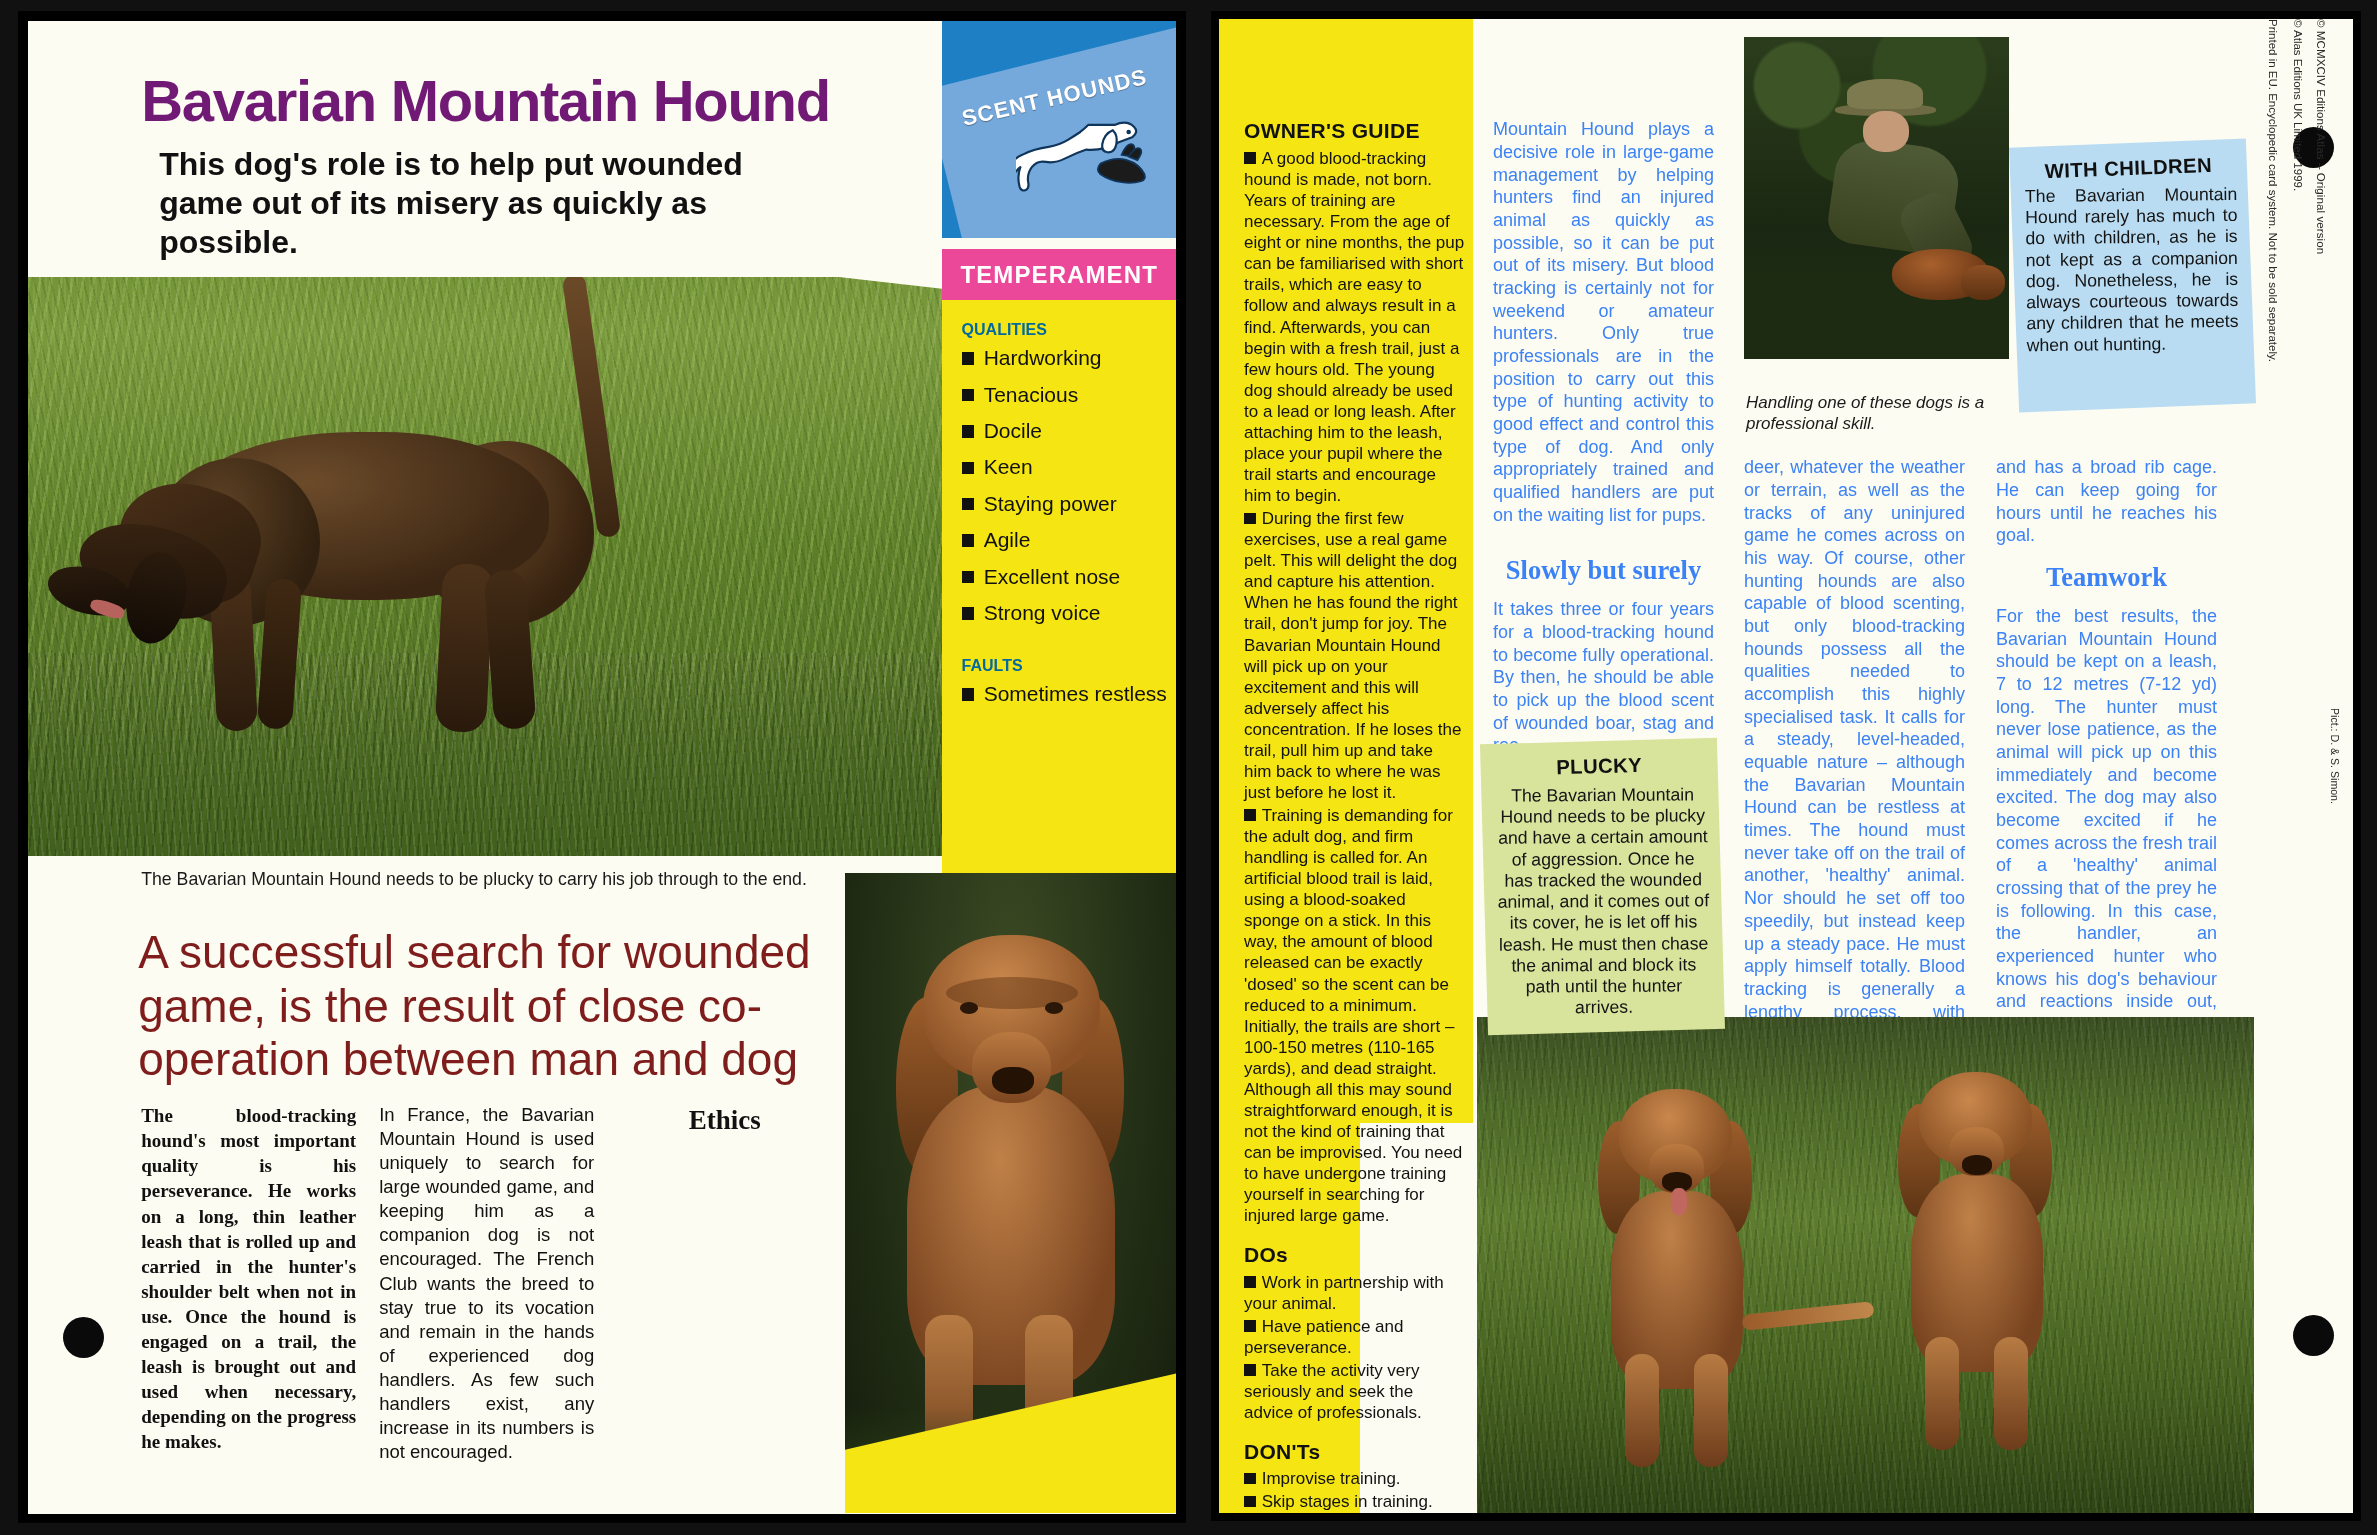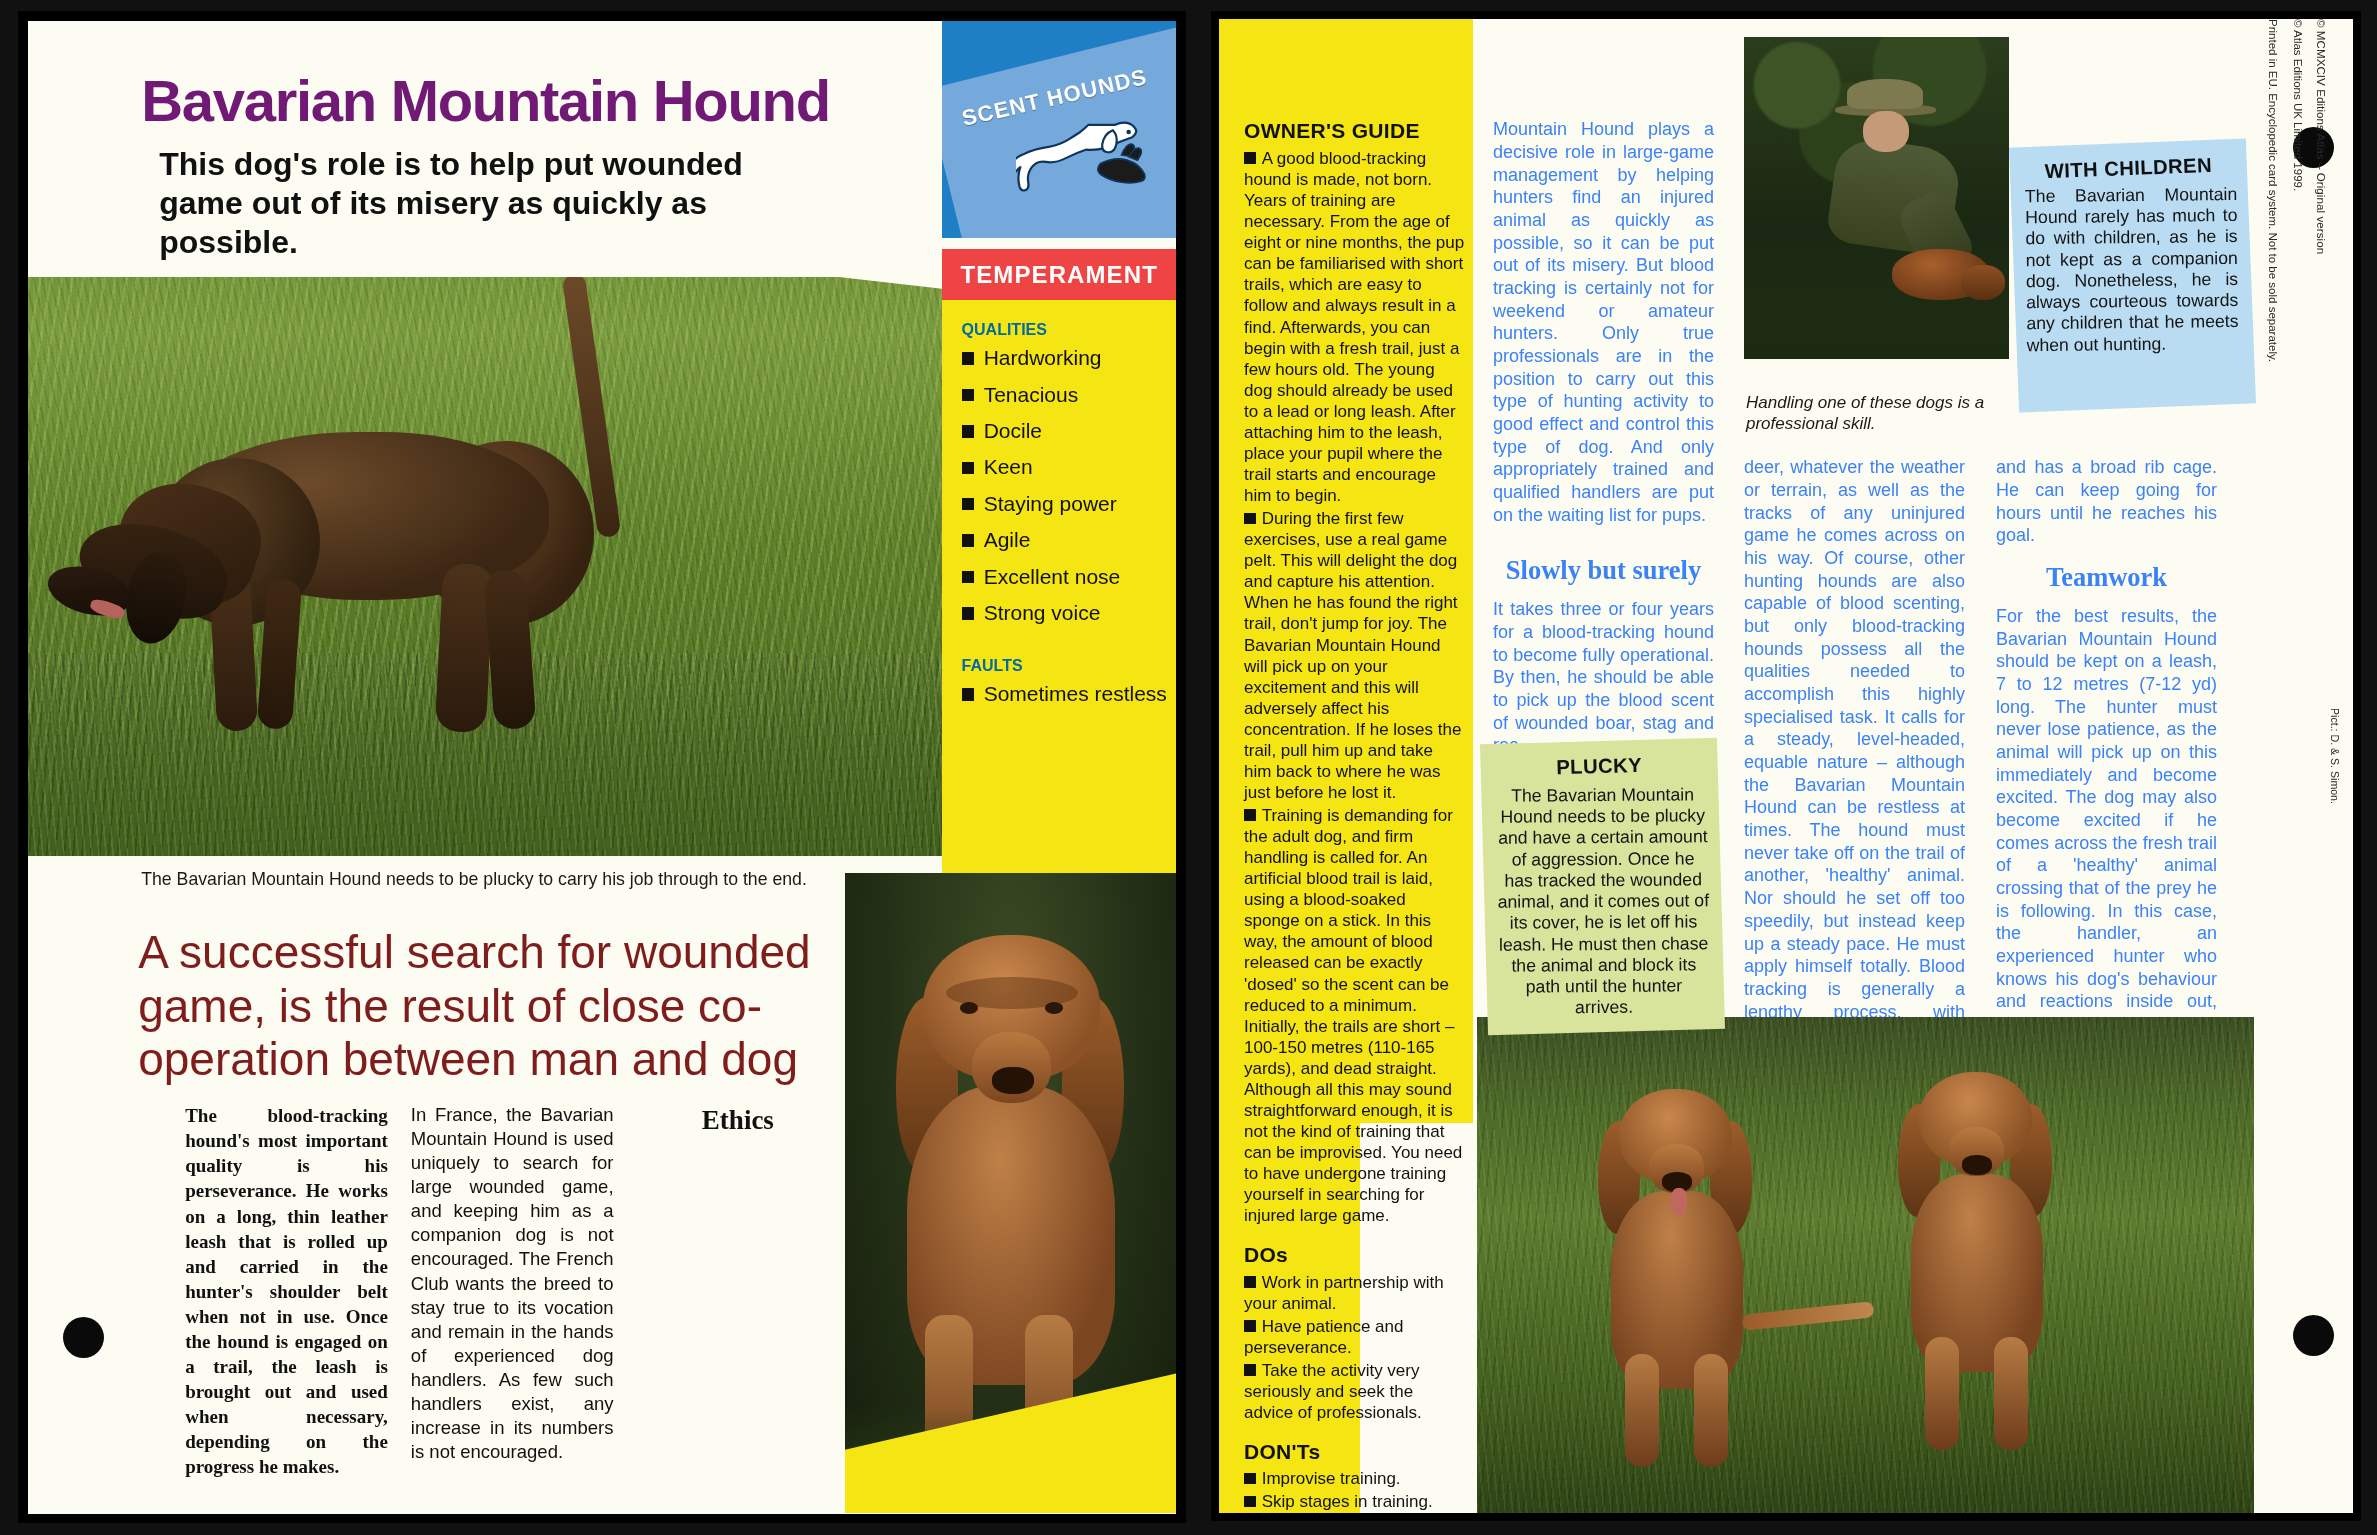--- a/index.html
+++ b/index.html
@@ -29,21 +29,21 @@
     line-height:1.22;color:#111;}
 
   
   .banner{position:absolute;left:914px;top:0;width:234px;height:217px;background:#1f7fc4;z-index:7;overflow:hidden;}
   .banner .lightwedge{position:absolute;left:-17.7px;top:69px;width:291px;height:230px;background:#76a9db;
      transform:rotate(-14deg);transform-origin:0 0;}
   .banner .btext{position:absolute;left:17.7px;top:64px;color:#fff;font-size:22px;font-weight:bold;
      letter-spacing:1.1px;transform:rotate(-13deg);text-shadow:0 0.9px 0.9px rgba(0,0,0,.35);}
   .banner svg{position:absolute;left:74px;top:88px;}
 
-  .temperament{position:absolute;left:914px;top:228px;width:234px;height:51px;background:#ef4444;z-index:7;}
+  .temperament{position:absolute;left:914px;top:228px;width:234px;height:51px;background:#ec4899;z-index:7;}
   .temperament span{position:absolute;left:0;right:0;top:11.5px;text-align:center;color:#fff;
      font-size:24px;font-weight:bold;letter-spacing:1.1px;}
   .tempstrip{position:absolute;left:914px;top:217px;width:234px;height:10.6px;background:#fdfcf2;z-index:7;}
 
   .yellow-panel{position:absolute;left:914px;top:279px;width:234px;height:574px;background:#f5e512;z-index:7;}
   .yp-h{font-size:16px;font-weight:bold;color:#0369a1;margin:21px 0 7px 19.4px;}
   .yp-h.faults{margin-top:32px;}
   .yp-li{display:flex;align-items:flex-start;margin:0 0 12.4px 19.4px;font-size:21px;color:#111;}
   .yp-li .bul{display:inline-block;width:12.4px;height:12.4px;background:#111;margin:6.2px 9.7px 0 0;flex:0 0 auto;}
 
@@ -100,21 +100,21 @@
   .caption1{position:absolute;left:113px;top:848px;font-size:17.7px;color:#1a1a1a;z-index:9;}
 
   .headline{position:absolute;left:110px;top:905px;width:698px;font-size:46px;line-height:1.16;
      color:#7f1d1d;z-index:9;}
 
   
   .cols{position:absolute;left:113px;top:1082px;width:698px;z-index:9;display:flex;gap:23px;}
   .col{width:215px;}
   .col p{margin:0;}
   .col.bold-col{font-family:"Liberation Serif",serif;font-weight:bold;font-size:19px;line-height:1.32;
-     text-align:justify;color:#111;margin-left:44px;}
+     text-align:justify;color:#111;}
   .col.body-col{font-size:18.5px;line-height:1.30;text-align:justify;color:#111;}
   .col-h{font-family:"Liberation Serif",serif;font-weight:bold;font-size:27px;text-align:center;
      margin:0 0 10.6px 0;color:#111;}
 
   
   .photo2{position:absolute;left:817px;top:852px;width:331px;height:640px;overflow:hidden;z-index:8;
      background:linear-gradient(#2f3d1d,#1f2a12);}
   .photo2 .bg{position:absolute;inset:0;background:
      radial-gradient(ellipse at 50% 20%, #3c4a24 0%, #243016 55%, #141c0c 100%);}
   .photo2 .p2dog{position:absolute;left:16px;top:62px;width:291px;height:565px;}

